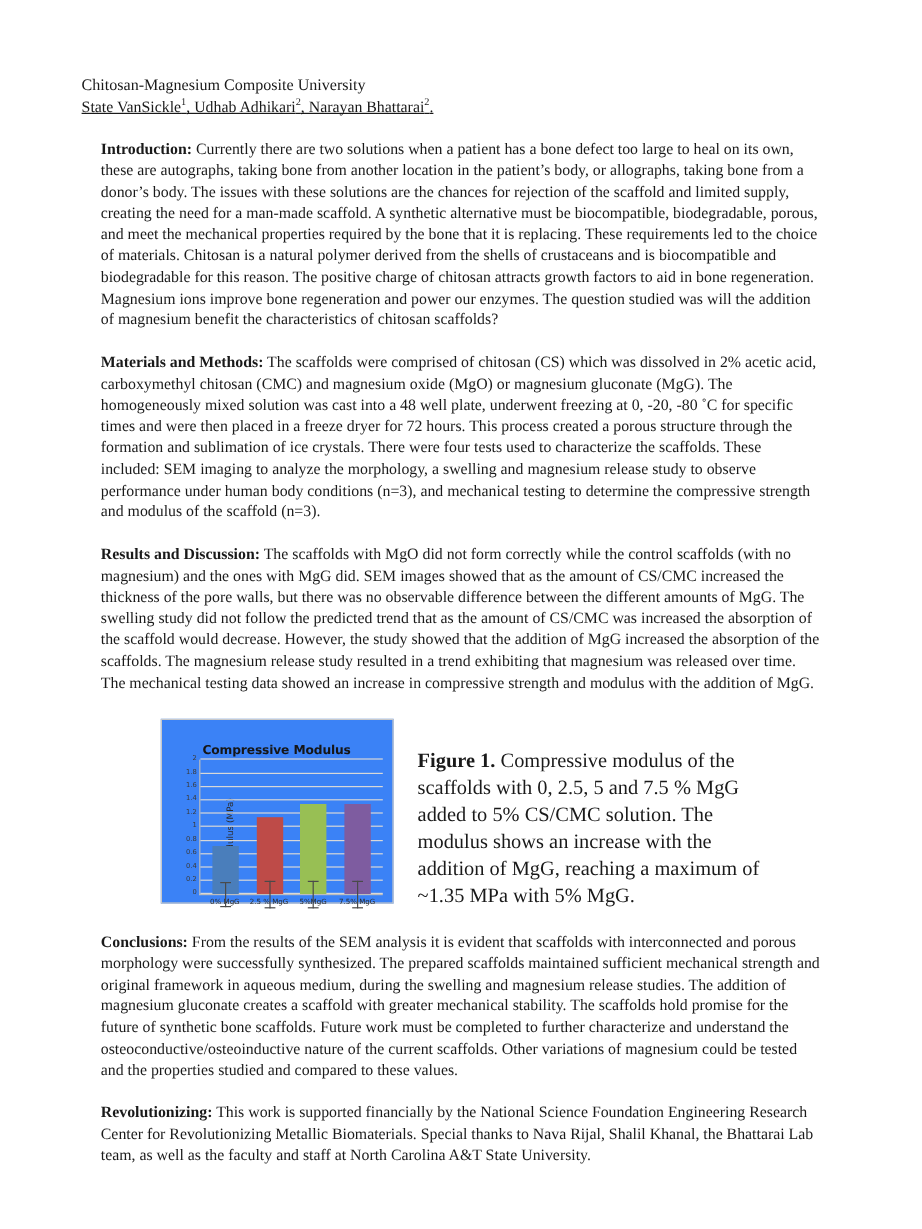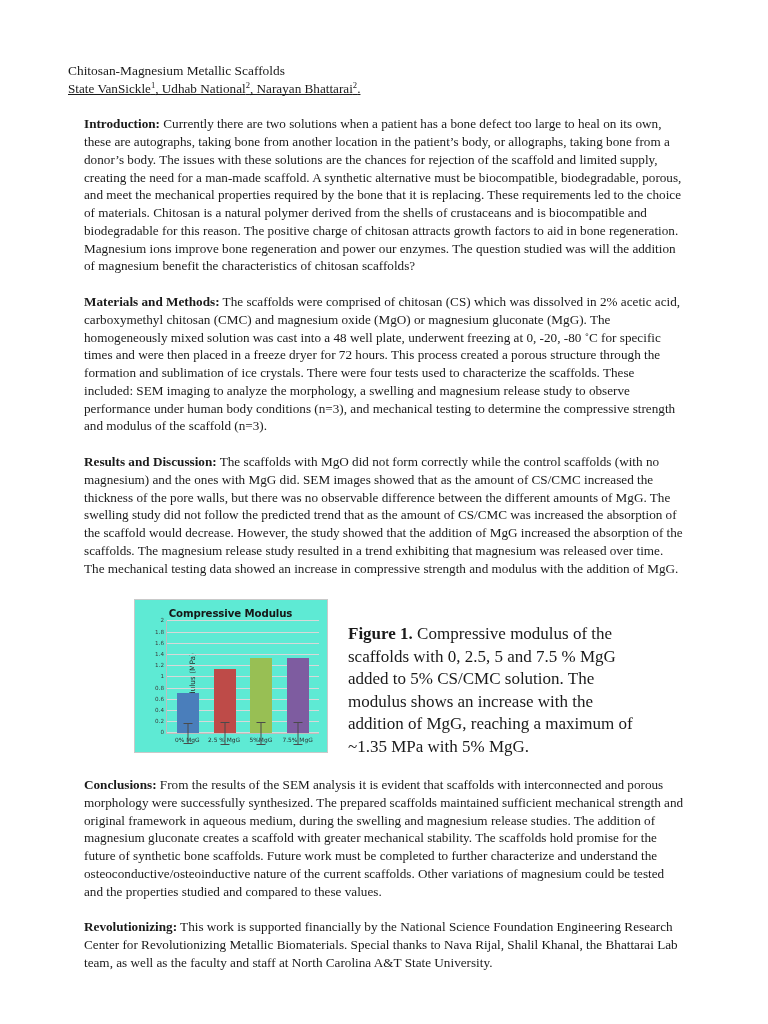--- a/index.html
+++ b/index.html
@@ -32,23 +32,23 @@
   .figure-row {
     margin-top: 22px;
     display: flex;
     align-items: flex-start;
     gap: 0;
   }
   .chart-wrap {
     margin-left: 66px;
     width: 194px;
     height: 154px;
-    background: #5eead4;
+    background: #3b82f6;
     border: 1px solid #c9c9c9;
-    padding: 5px 6px 4px 5px;
+    padding: 17px 6px 4px 5px;
     position: relative;
     flex: 0 0 auto;
   }
   .chart-title {
     font-family: "DejaVu Sans", sans-serif;
     font-weight: bold;
     font-size: 10.2px;
     text-align: center;
     color: #161616;
     letter-spacing: -0.1px;
@@ -150,22 +150,22 @@
     flex: 0 0 auto;
   }
   .caption .cap-lead { font-weight: bold; }
 </style>
 </head>
 <body>
 
 <div class="page">
 
   <div class="title-block">
-    <div class="doc-title">Chitosan-Magnesium Metallic Scaffolds</div>
-    <div class="authors"><span>State VanSickle</span><sup>1</sup><span>, Udhab National</span><sup>2</sup><span>, Narayan Bhattarai</span><sup>2</sup><span>.</span></div>
+    <div class="doc-title">Chitosan-Magnesium Composite University</div>
+    <div class="authors"><span>State VanSickle</span><sup>1</sup><span>, Udhab Adhikari</span><sup>2</sup><span>, Narayan Bhattarai</span><sup>2</sup><span>.</span></div>
   </div>
 
   <div class="section">
     <p><span class="lead">Introduction:</span><span> Currently there are two solutions when a patient has a bone defect too large to heal on its own, these are autographs, taking bone from another location in the patient’s body, or allographs, taking bone from a donor’s body. The issues with these solutions are the chances for rejection of the scaffold and limited supply, creating the need for a man-made scaffold. A synthetic alternative must be biocompatible, biodegradable, porous, and meet the mechanical properties required by the bone that it is replacing. These requirements led to the choice of materials. Chitosan is a natural polymer derived from the shells of crustaceans and is biocompatible and biodegradable for this reason. The positive charge of chitosan attracts growth factors to aid in bone regeneration. Magnesium ions improve bone regeneration and power our enzymes. The question studied was will the addition of magnesium benefit the characteristics of chitosan scaffolds?</span></p>
   </div>
 
   <div class="section">
     <p><span class="lead">Materials and Methods:</span><span> The scaffolds were comprised of chitosan (CS) which was dissolved in 2% acetic acid, carboxymethyl chitosan (CMC) and magnesium oxide (MgO) or magnesium gluconate (MgG). The homogeneously mixed solution was cast into a 48 well plate, underwent freezing at 0, -20, -80 ˚C for specific times and were then placed in a freeze dryer for 72 hours. This process created a porous structure through the formation and sublimation of ice crystals. There were four tests used to characterize the scaffolds. These included: SEM imaging to analyze the morphology, a swelling and magnesium release study to observe performance under human body conditions (n=3), and mechanical testing to determine the compressive strength and modulus of the scaffold (n=3).</span></p>
   </div>
 

